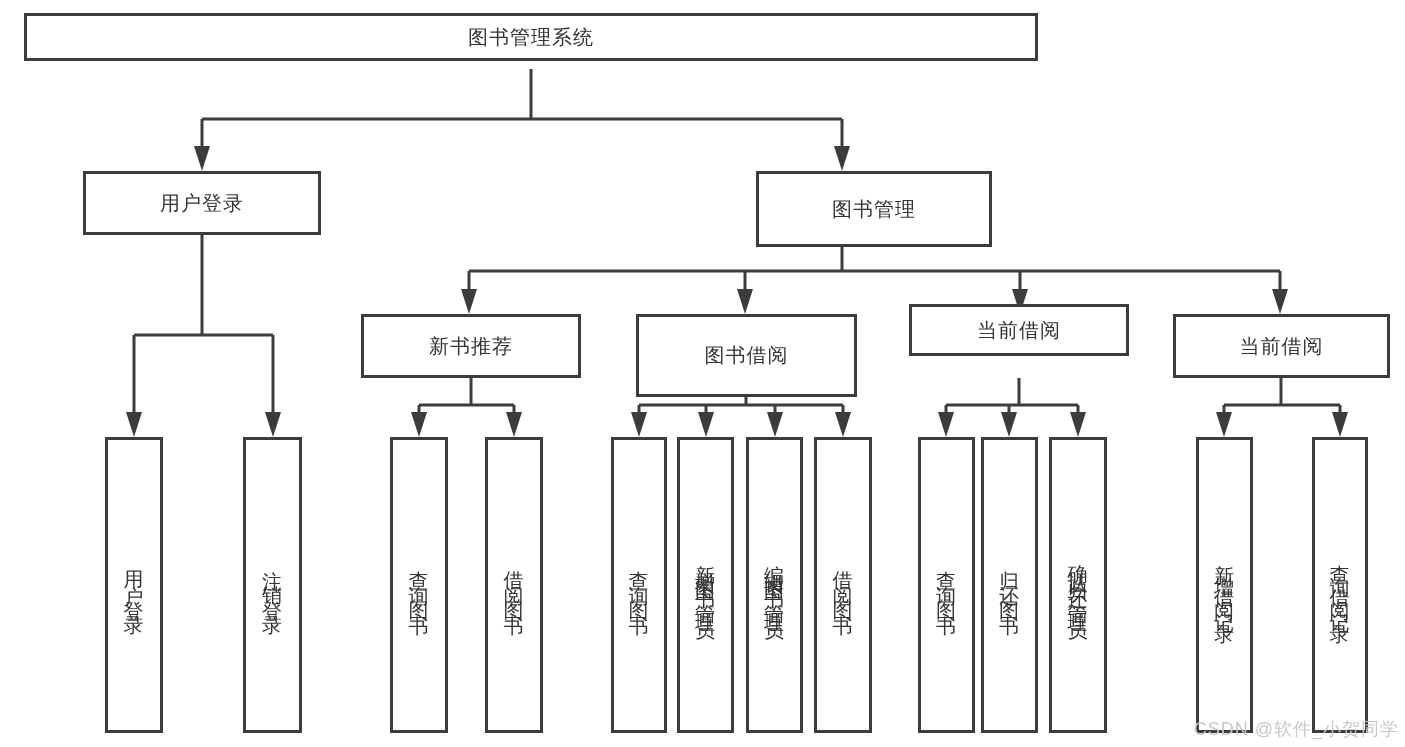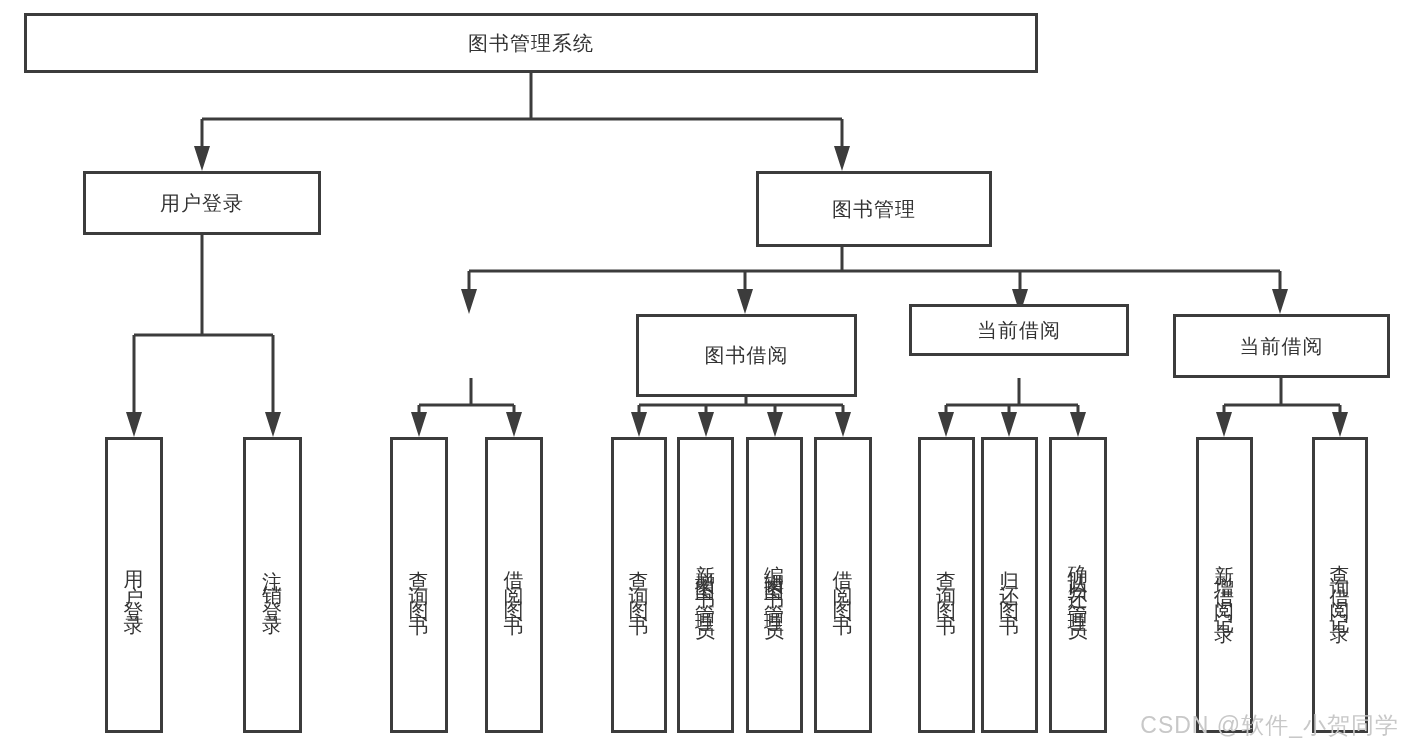--- a/index.html
+++ b/index.html
@@ -19,21 +19,21 @@
   .root-label { font-size:20px; }
   .leaf .vlabel {
     writing-mode:vertical-rl; -webkit-writing-mode:vertical-rl;
     text-orientation:mixed;
     font-size:20px; color:#333333; letter-spacing:15px; line-height:1;
   }
   .leaf .vlabel.long { letter-spacing:8px; }
   .leaf .vlabel.med  { letter-spacing:12px; }
   .watermark {
     position:absolute; right:6px; bottom:6px; z-index:5;
-    font-size:23px; color:#c8c8c8; letter-spacing:1px; white-space:nowrap;text-align:right;
+    font-size:18px; color:#c8c8c8; letter-spacing:1px; white-space:nowrap;text-align:right;
   }
 </style>
 </head>
 <body>
 
 <div class="canvas">
 
   <svg class="connectors" viewBox="0 0 1405 747" xmlns="http://www.w3.org/2000/svg">
     <path fill="none" stroke="#3c3c3c" stroke-width="3" d="M531,69 V119 M202,119 H842 M202,119 V147 M842,119 V147
              M202,235 V335 M134,335 H273 M134,335 V413 M273,335 V413
@@ -44,31 +44,34 @@
              M1281,378 V405 M1224,405 H1340 M1224,405 V413 M1340,405 V413"></path>
     <path fill="#3c3c3c" d="M194,146h16L202,171Z M834,146h16L842,171Z
              M461,289h16L469,314Z M737,289h16L745,314Z M1012,289h16L1020,314Z M1272,289h16L1280,314Z
              M126,412h16L134,437Z M265,412h16L273,437Z
              M411,412h16L419,437Z M506,412h16L514,437Z
              M631,412h16L639,437Z M698,412h16L706,437Z M767,412h16L775,437Z M835,412h16L843,437Z
              M938,412h16L946,437Z M1001,412h16L1009,437Z M1070,412h16L1078,437Z
              M1216,412h16L1224,437Z M1332,412h16L1340,437Z"></path>
   </svg>
 
-  <div class="box" style="left:24px;top:13px;width:1014px;height:60px">
+  <div class="box" style="left:24px;top:13px;width:1014px;height:48px">
     <span class="hlabel root-label">图书管理系统</span>
   </div>
 
   <div class="box" style="left:83px;top:171px;width:238px;height:64px">
     <span class="hlabel">用户登录</span>
   </div>
   <div class="box" style="left:756px;top:171px;width:236px;height:76px">
     <span class="hlabel">图书管理</span>
   </div>
 
+  <div class="box" style="left:361px;top:314px;width:220px;height:64px">
+    <span class="hlabel">新书推荐</span>
+  </div>
   <div class="box" style="left:636px;top:314px;width:221px;height:83px">
     <span class="hlabel">图书借阅</span>
   </div>
   <div class="box" style="left:909px;top:304px;width:220px;height:52px">
     <span class="hlabel">当前借阅</span>
   </div>
   <div class="box" style="left:1173px;top:314px;width:217px;height:64px">
     <span class="hlabel">当前借阅</span>
   </div>
 

